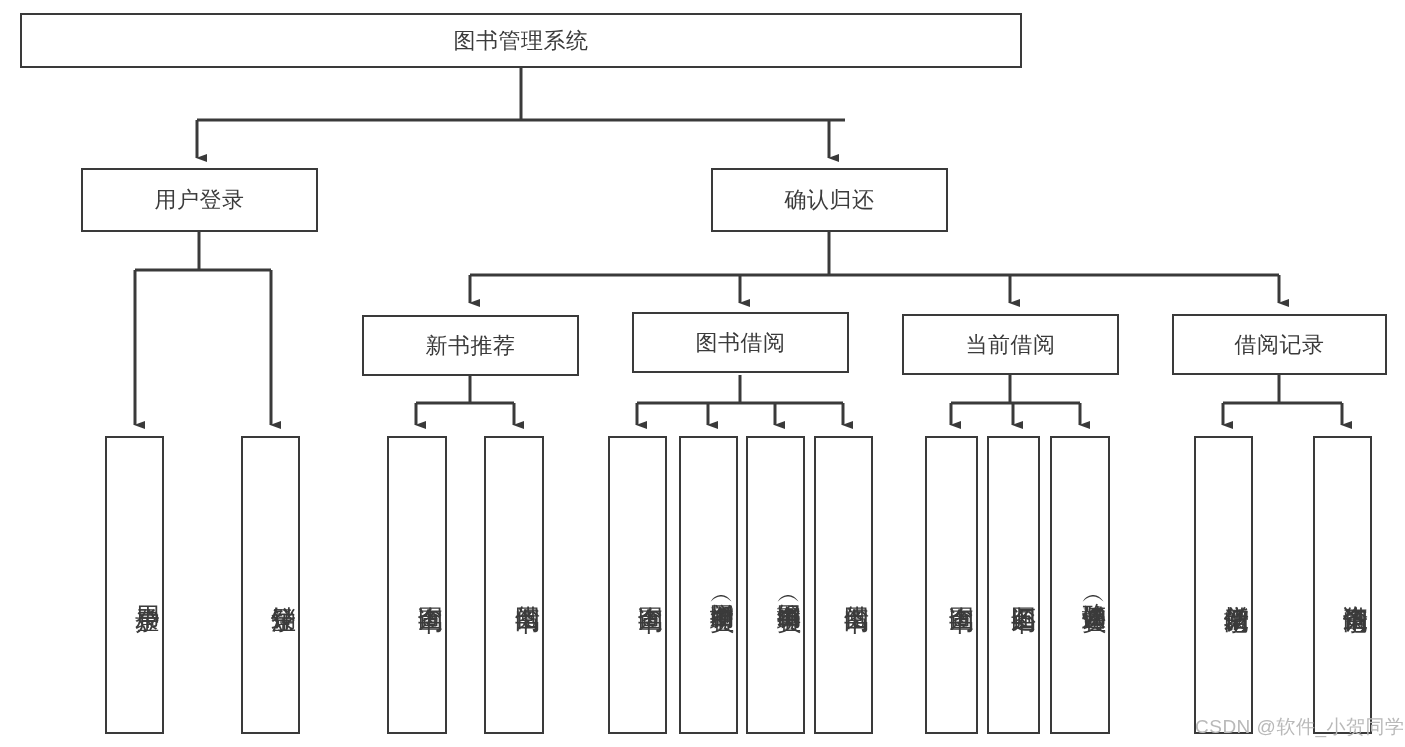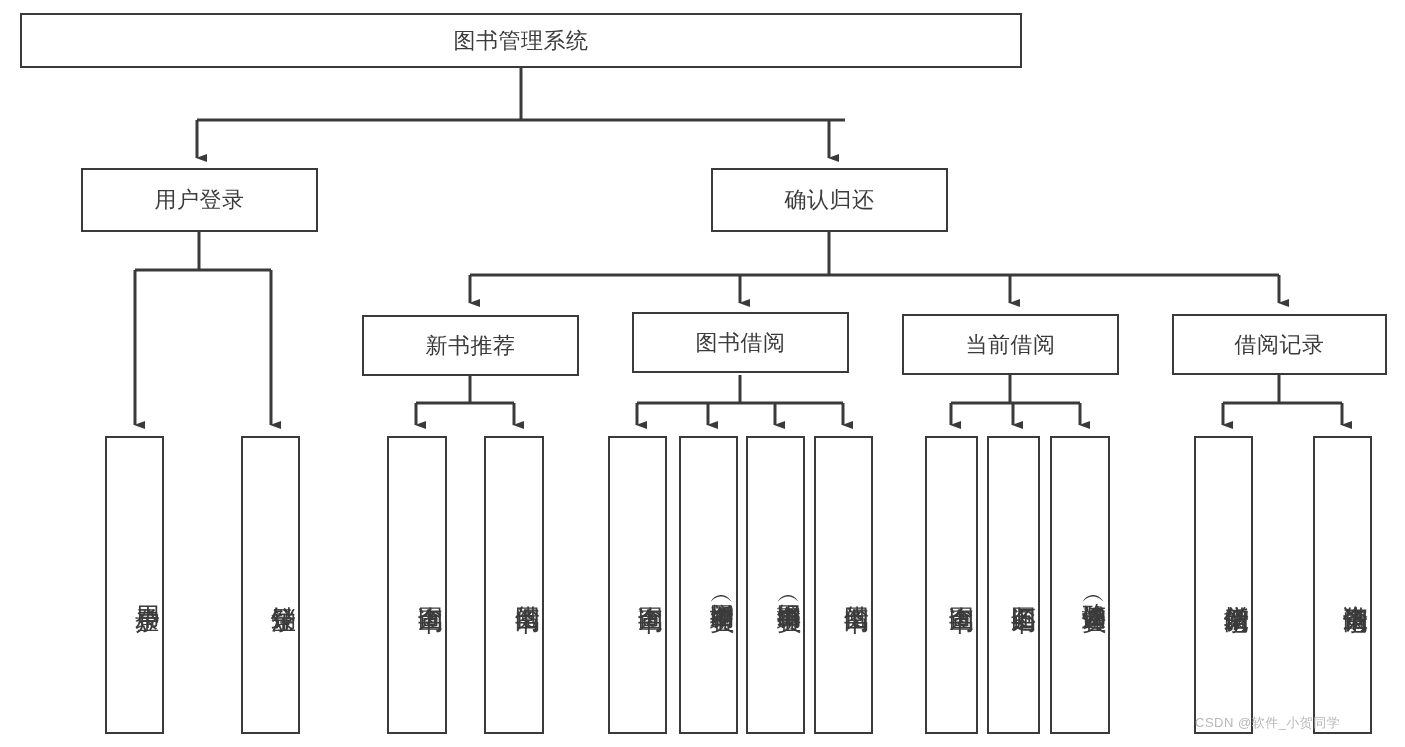--- a/index.html
+++ b/index.html
@@ -49,21 +49,21 @@
     align-items: flex-start;
     justify-content: center;
     padding-top: 6px;
     letter-spacing: 1px;
   }
   .node.vert.tall-text {
     font-size: 24px;
   }
   .watermark {
     position: absolute;
-    font-size: 13px;
+    font-size: 19px;
     color: #b9b9b9;
     white-space: nowrap;
     letter-spacing: 0.5px;
   }
 </style>
 </head>
 <body>
 
 <div id="canvas">
 

